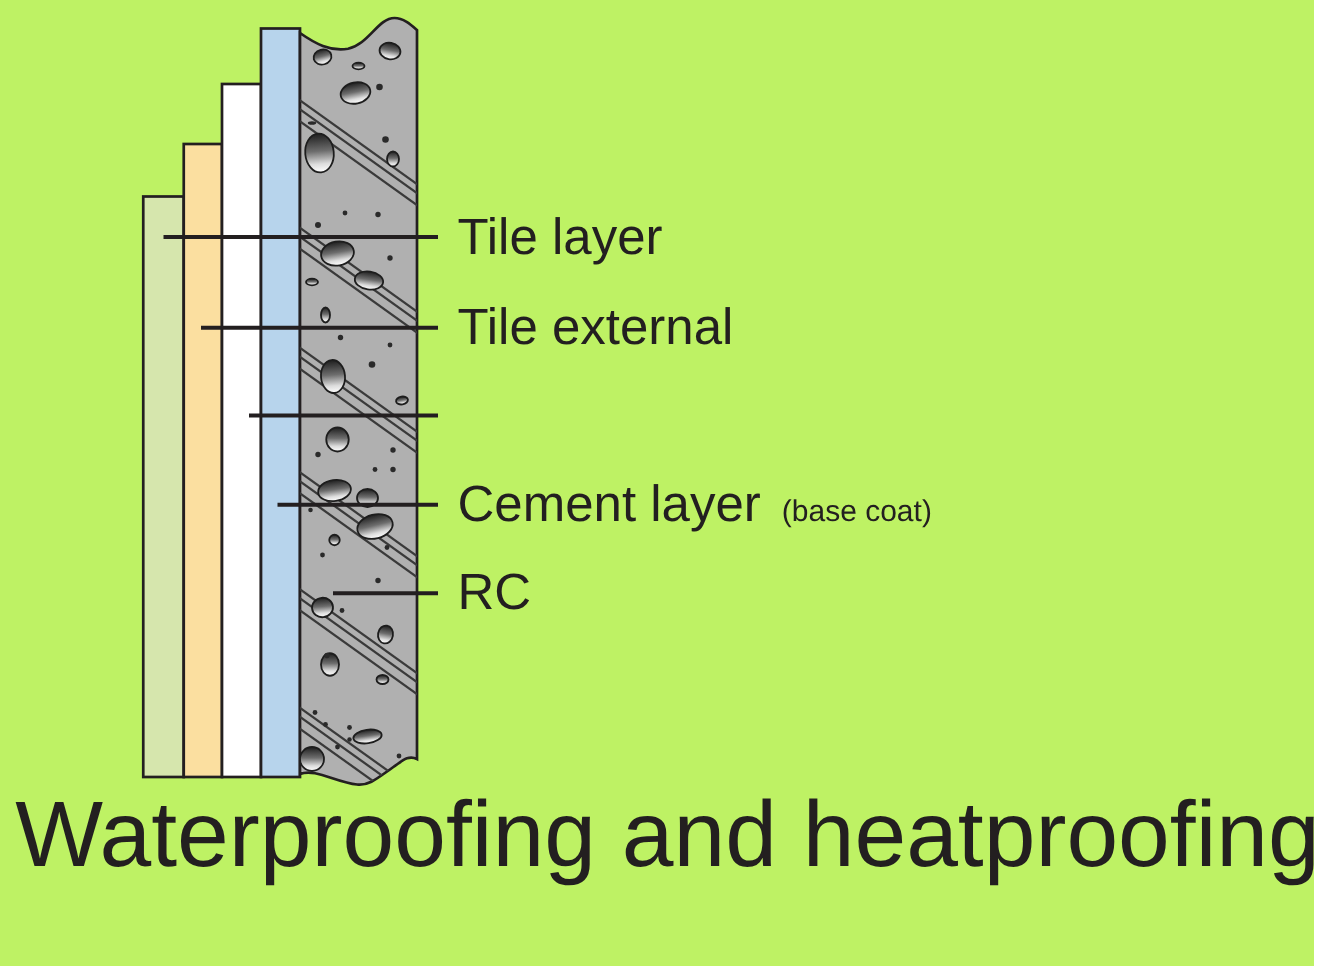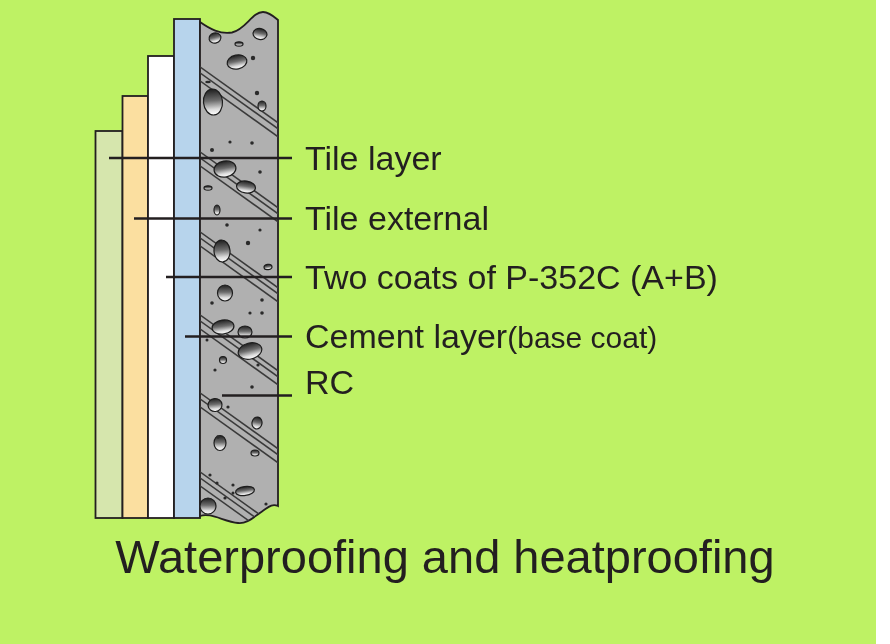--- a/index.html
+++ b/index.html
@@ -12,24 +12,24 @@
   .layer-rect { stroke:var(--ink); stroke-width:1.8; }
   .concrete { stroke:var(--ink); stroke-width:1.8; }
   .hatch { stroke:#3a3a3a; stroke-width:1.5; fill:none; }
   .bubble { fill:url(#bubGrad); stroke:#1d1d1d; stroke-width:1.2; }
   .dot { fill:#2a2a2a; stroke:none; }
   .leader { stroke:var(--ink); stroke-width:2.6; }
   .label {
     position:absolute; left:305px; font-size:34px; line-height:37px;
     white-space:nowrap; color:var(--ink);
   }
-  .label-suffix { font-size:30px; margin-left:0; }
+  .label-suffix { font-size:20px; margin-left:14px; }
   .caption {
     position:absolute; left:0; top:529px; width:890px; text-align:center;
-    font-size:47px; line-height:56px; color:var(--ink);
+    font-size:62px; line-height:56px; color:var(--ink);
   }
 </style>
 </head>
 <body>
 
 <div id="stage">
 
   <svg id="diagram-svg" width="890" height="530" viewBox="0 0 890 530">
     <defs>
       <linearGradient id="bubGrad" x1="0" y1="0" x2="0" y2="1">
@@ -131,27 +131,24 @@
     <line class="leader" x1="185" y1="336.5" x2="292" y2="336.5"></line>
     <line class="leader" x1="222" y1="395.5" x2="292" y2="395.5"></line>
   </svg>
 
   <div class="label" style="top:140px">
     <span>Tile layer</span><span class="label-suffix"></span>
   </div>
   <div class="label" style="top:200px">
     <span>Tile external</span><span class="label-suffix"></span>
   </div>
-  <div class="label" style="top:259px">
-    <span>Two coats of P-352C (A+B)</span><span class="label-suffix"></span>
-  </div>
   <div class="label" style="top:318px">
     <span>Cement layer</span><span class="label-suffix">(base coat)</span>
   </div>
-  <div class="label" style="top:364px">
+  <div class="label" style="top:377px">
     <span>RC</span><span class="label-suffix"></span>
   </div>
 
   <div class="caption">
     <div>Waterproofing and heatproofing</div>
   </div>
 
 </div>
 
 </body></html>

